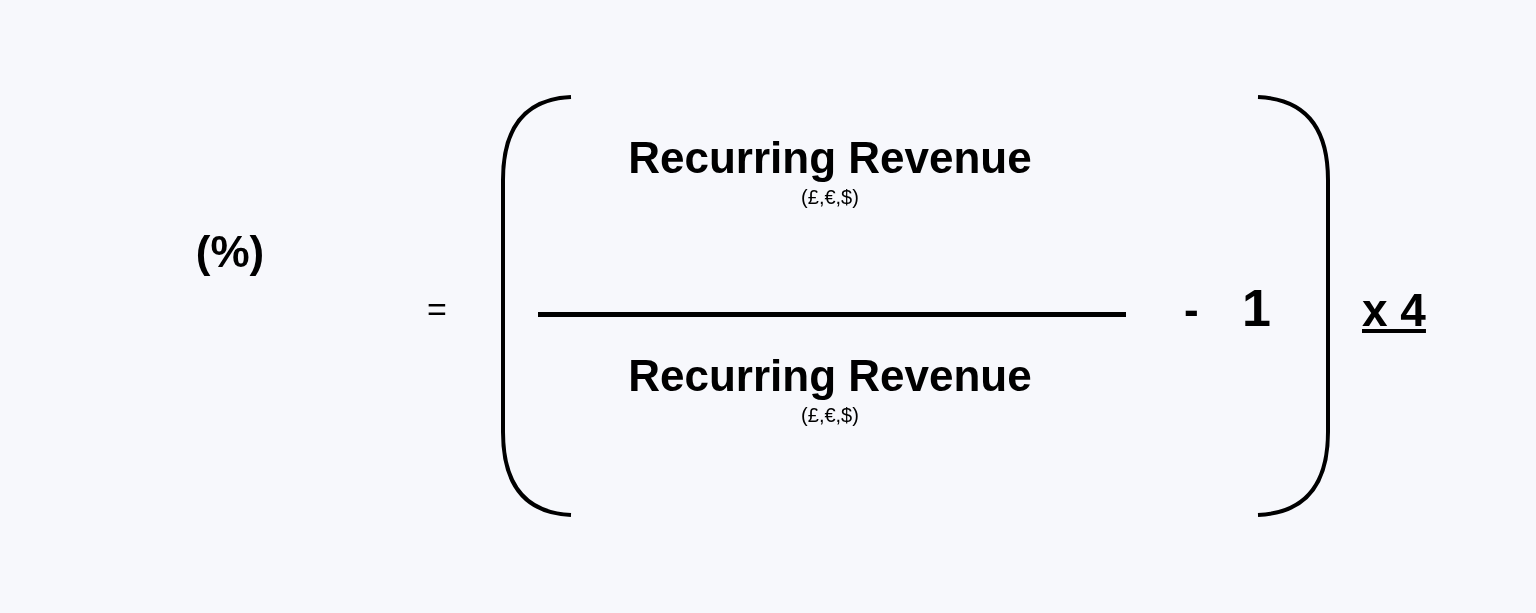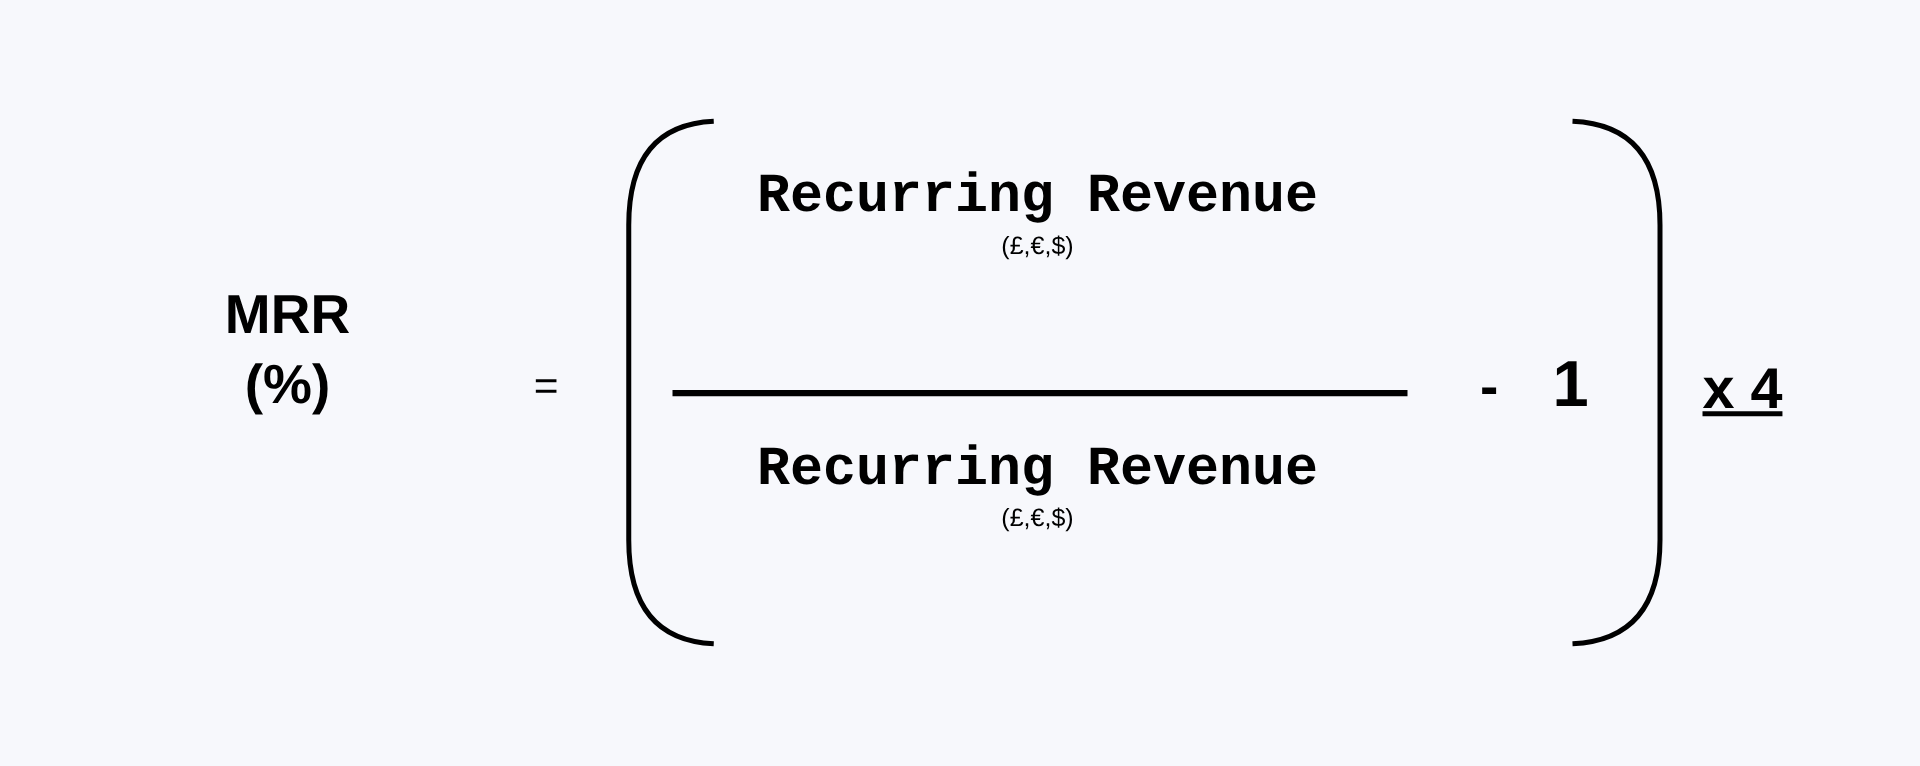--- a/index.html
+++ b/index.html
@@ -19,21 +19,21 @@
   }
   .lhs div { white-space: nowrap; }
   .eq {
     left: 422px; top: 284px; width: 30px;
     font-size: 34px; text-align: center; line-height: 50px;
   }
   .block {
     left: 560px; width: 540px; text-align: center;
     font-weight: bold; font-size: 44px; line-height: 64px;
   }
-  .block .line { white-space: nowrap; font-family: Liberation Mono, monospace; }
+  .block .line { white-space: nowrap; }
   .block .unit {
     font-weight: normal; font-size: 20px; line-height: 26px; margin-top: -6px;
   }
   .num { top: 126px; }
   .den { top: 344px; }
   .frac-bar {
     left: 538px; top: 312px; width: 588px; height: 5px; background: #000;
   }
   .minus {
     left: 1184px; top: 282px; font-weight: bold; font-size: 44px; line-height: 56px;
@@ -45,21 +45,20 @@
     left: 1362px; top: 282px; font-weight: bold; font-size: 46px; line-height: 56px; white-space: nowrap; text-decoration: underline;
   }
   svg.paren { position: absolute; top: 0; left: 0; }
 </style>
 </head>
 <body>
 
 <div>
 
   <div class="abs lhs">
-    <div>MRR</div>
     <div>(%)</div>
   </div>
 
   <div class="abs eq">=</div>
 
   <svg class="paren" width="1536" height="613">
     <path d="M571 97 Q503 100 503 180 L503 432 Q503 512 571 515" fill="none" stroke="#000" stroke-width="4" stroke-linecap="butt"></path>
     <path d="M1258 97 Q1328 100 1328 180 L1328 432 Q1328 512 1258 515" fill="none" stroke="#000" stroke-width="4" stroke-linecap="butt"></path>
   </svg>
 

